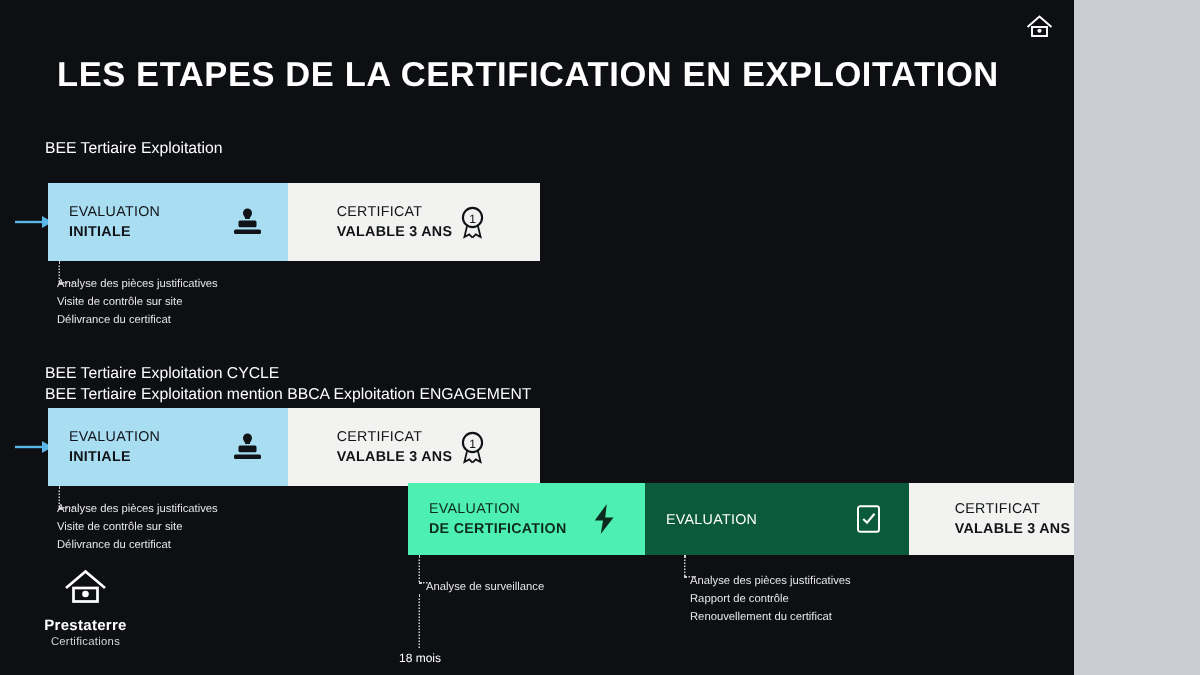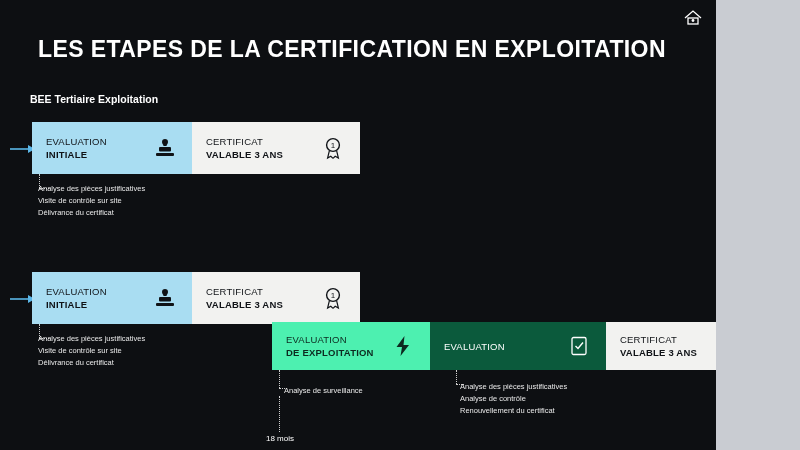--- a/index.html
+++ b/index.html
@@ -35,21 +35,21 @@
     color: #ffffff;
     font-size: 23px;
     font-weight: bold;
     letter-spacing: 0.4px;
     white-space: nowrap;
   }
   .section-head {
     position: absolute;
     color: #ffffff;
     font-size: 10.5px;
-    font-weight: bold;
+    font-weight: normal;
     line-height: 14px;
     white-space: nowrap;
   }
   
   .bar {
     position: absolute;
     display: flex;
     align-items: center;
     justify-content: space-between;
     box-sizing: border-box;
@@ -63,20 +63,21 @@
   }
   .bar .bar-text .l1 { font-weight: normal; }
   .bar .bar-text .l2 { font-weight: bold; }
   .bar-eval-init {
     background: #a9ddf2;
     color: #101317;
   }
   .bar-cert {
     background: #f2f2f0;
     color: #101317;
+    justify-content: center;
   }
   .bar-surv {
     background: #4df0b0;
     color: #0d2a20;
   }
   .bar-renew {
     background: #0b5a3c;
     color: #ffffff;
   }
   .bar-icon {
@@ -194,20 +195,24 @@
   </div>
 
   <div class="dotline-v" style="left:39px; top:174px; height:14px;"></div>
   <div class="dotline-h" style="left:39px; top:188px; width:10px;"></div>
   <div class="note" style="left:38px; top:183px;">
     <div>Analyse des pièces justificatives</div>
     <div>Visite de contrôle sur site</div>
     <div>Délivrance du certificat</div>
   </div>
 
+  <div class="section-head" style="left:30px; top:242px;">
+    <div>BEE Tertiaire Exploitation CYCLE</div>
+    <div>BEE Tertiaire Exploitation mention BBCA Exploitation ENGAGEMENT</div>
+  </div>
 
   <div class="left-arrow" style="left:10px; top:291px;">
     <svg width="26" height="12" viewBox="0 0 26 12" aria-hidden="true">
       <line x1="0" y1="6" x2="20" y2="6" stroke="#5bb7e8" stroke-width="1.6"></line>
       <path d="M18 2 L25 6 L18 10 Z" fill="#5bb7e8"></path>
     </svg>
   </div>
 
   <div class="bar bar-eval-init" style="left:32px; top:272px; width:160px; height:52px;">
     <div class="bar-text">
@@ -242,21 +247,21 @@
   <div class="dotline-h" style="left:39px; top:338px; width:10px;"></div>
   <div class="note" style="left:38px; top:333px;">
     <div>Analyse des pièces justificatives</div>
     <div>Visite de contrôle sur site</div>
     <div>Délivrance du certificat</div>
   </div>
 
   <div class="bar bar-surv" style="left:272px; top:322px; width:158px; height:48px;">
     <div class="bar-text">
       <div class="l1">EVALUATION</div>
-      <div class="l2">DE EXPLOITATION</div>
+      <div class="l2">DE CERTIFICATION</div>
     </div>
     <div class="bar-icon">
       <svg width="22" height="22" viewBox="0 0 22 22" aria-hidden="true">
         <path d="M12.5 1 L4.5 12 H10 L8.5 21 L17 10 H11.5 Z" fill="#0d2a20"></path>
       </svg>
     </div>
   </div>
 
   <div class="bar bar-renew" style="left:430px; top:322px; width:176px; height:48px;">
     <div class="bar-text">
@@ -290,18 +295,29 @@
   <div class="note" style="left:284px; top:385px;">
     <div>Analyse de surveillance</div>
   </div>
   <div class="dotline-v" style="left:279px; top:396px; height:36px;"></div>
   <div class="month-label" style="left:266px; top:434px;">18 mois</div>
 
   <div class="dotline-v" style="left:456px; top:370px; height:14px;"></div>
   <div class="dotline-h" style="left:456px; top:384px; width:8px;"></div>
   <div class="note" style="left:460px; top:381px;">
     <div>Analyse des pièces justificatives</div>
-    <div>Analyse de contrôle</div>
+    <div>Rapport de contrôle</div>
     <div>Renouvellement du certificat</div>
   </div>
 
+  <div class="brand">
+    <div>
+      <svg width="40" height="30" viewBox="0 0 40 30" aria-hidden="true">
+        <path d="M7 17 L20 6 L33 17" fill="none" stroke="#ffffff" stroke-width="1.8"></path>
+        <rect x="12" y="17" width="16" height="9" fill="none" stroke="#ffffff" stroke-width="1.8"></rect>
+        <circle cx="20" cy="21" r="2.2" fill="#ffffff"></circle>
+      </svg>
+    </div>
+    <div class="brand-name">Prestaterre</div>
+    <div class="brand-sub">Certifications</div>
+  </div>
 
 </div>
 
 </body></html>

